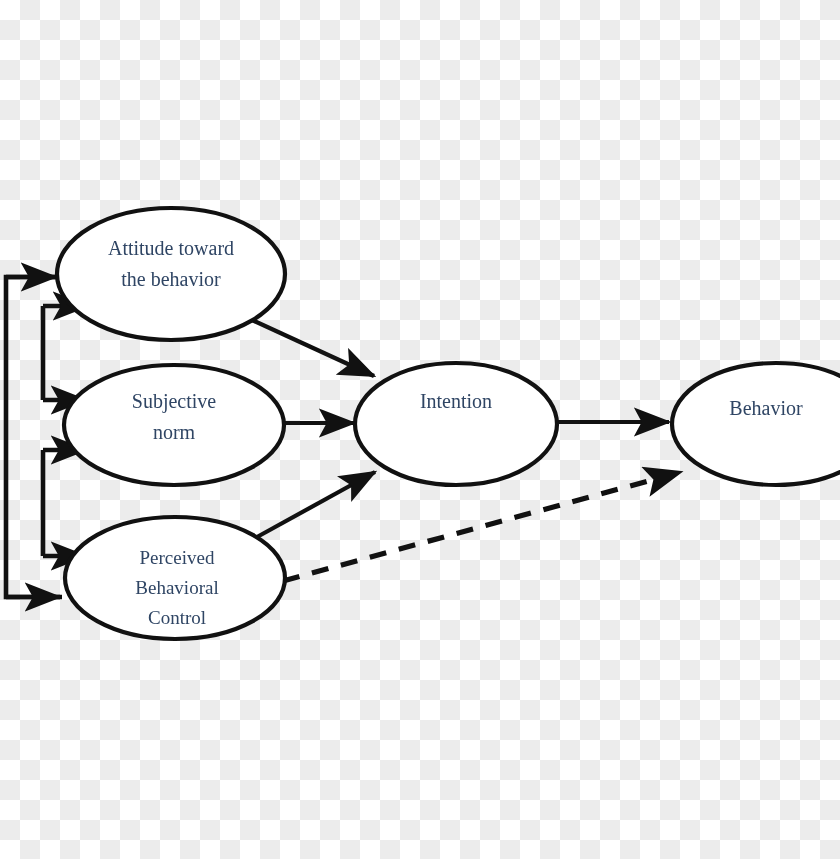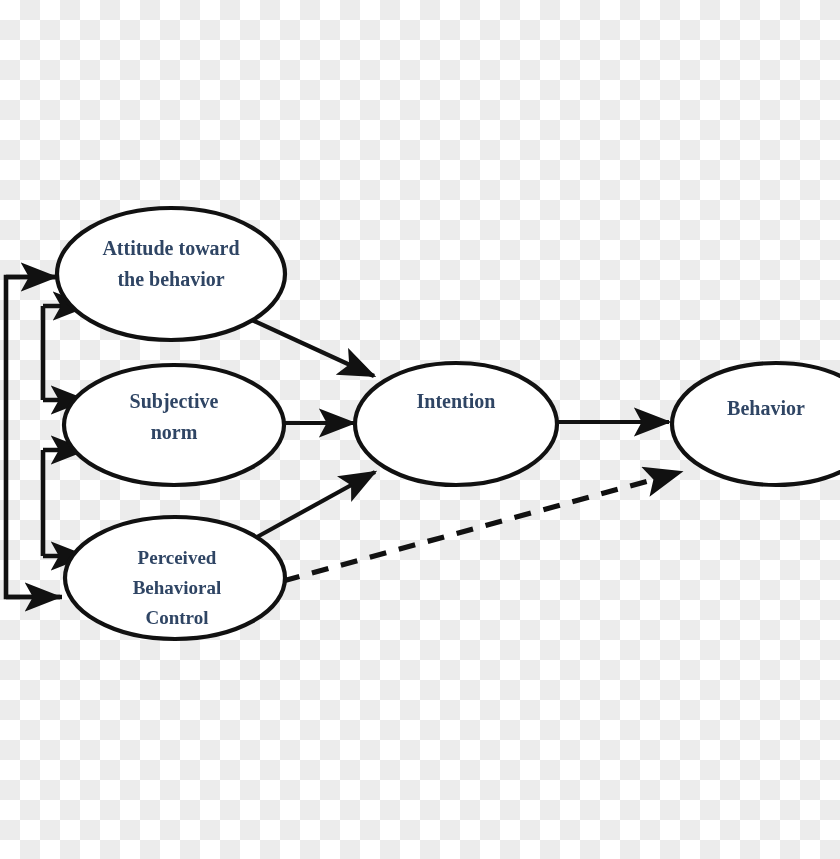--- a/index.html
+++ b/index.html
@@ -13,21 +13,20 @@
     height: 859px;
     overflow: hidden;
     
     background-color: #ffffff;
     background-image:
       linear-gradient(45deg, #ececec 25%, transparent 25%, transparent 75%, #ececec 75%, #ececec),
       linear-gradient(45deg, #ececec 25%, transparent 25%, transparent 75%, #ececec 75%, #ececec);
     background-size: 40px 40px;
     background-position: 0 0, 20px 20px;
     font-family: "Liberation Serif", "DejaVu Serif", serif;
-    font-weight: bold;
   }
   #diagram-svg {
     position: absolute;
     left: 0;
     top: 0;
     width: 840px;
     height: 859px;
   }
   .node-ellipse {
     fill: #ffffff;

